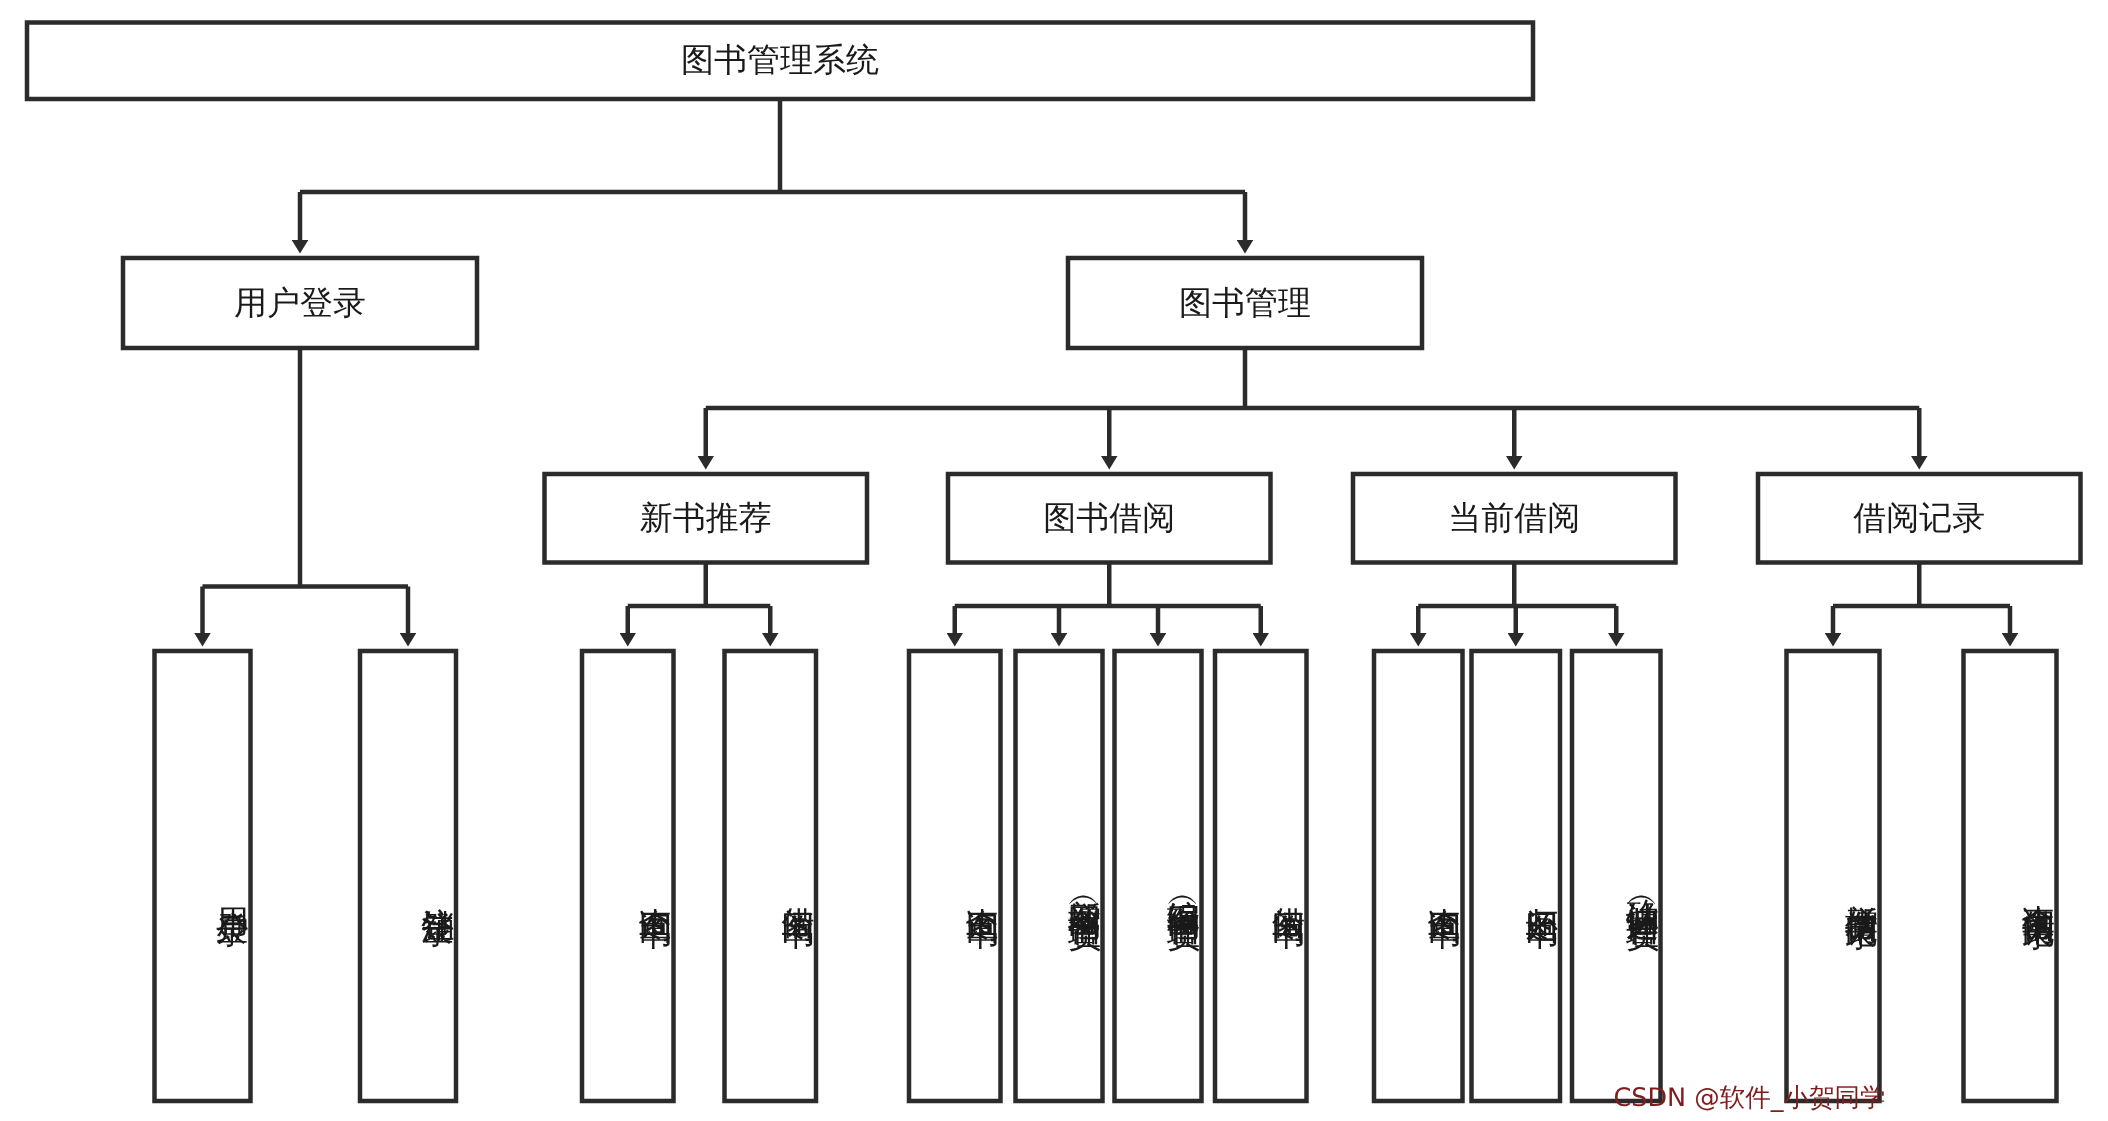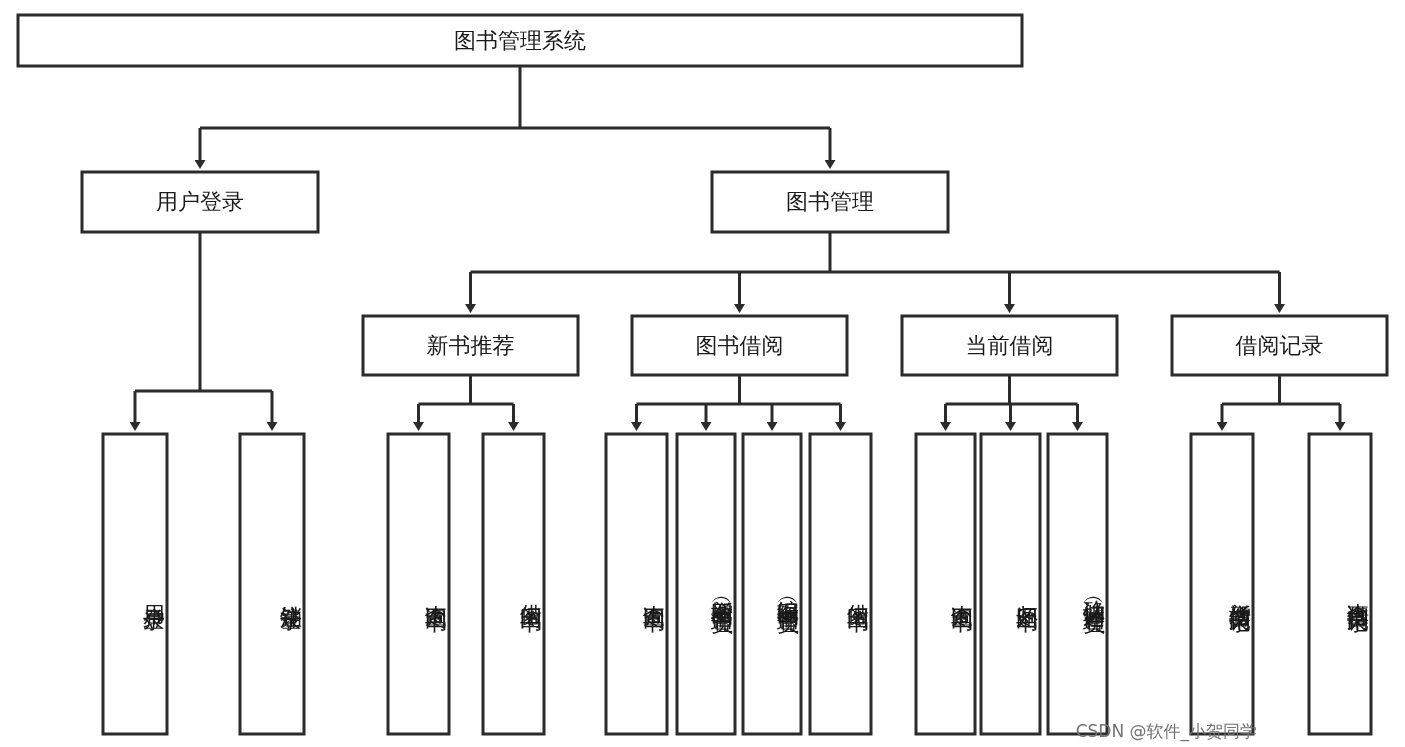--- a/index.html
+++ b/index.html
@@ -42,21 +42,21 @@
     fill: #1a1a1a;
     text-anchor: middle;
     dominant-baseline: middle;
   }
   .watermark {
     position: absolute;
     right: 8px;
     bottom: 4px;
     font-family: "DejaVu Sans", "Liberation Sans", sans-serif;
     font-size: 17px;
-    color: #737373;
+    color: #7f1d1d;
     white-space: nowrap;
     pointer-events: none;
   }
 </style>
 </head>
 <body>
 
 <div id="diagram-root">
 
   <svg id="flow" viewBox="0 0 1405 747" xmlns="http://www.w3.org/2000/svg">

